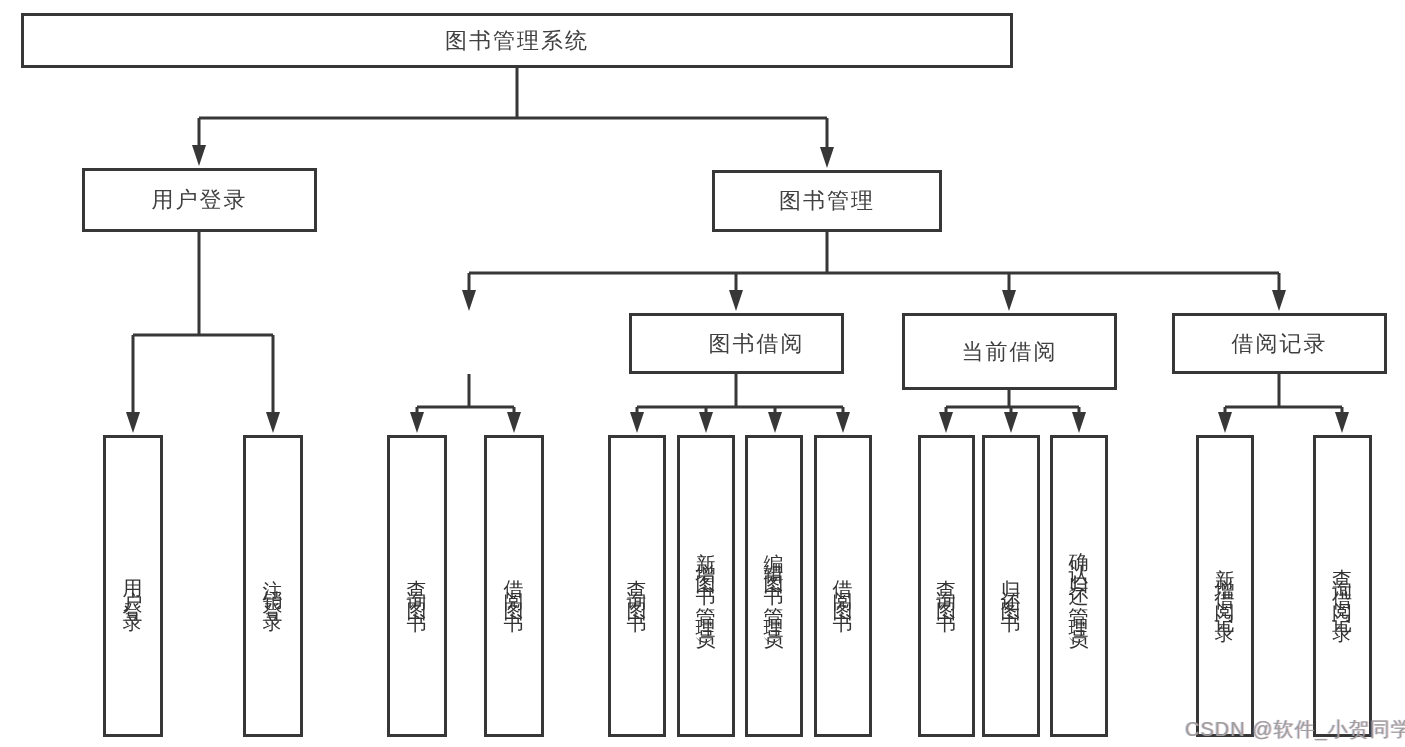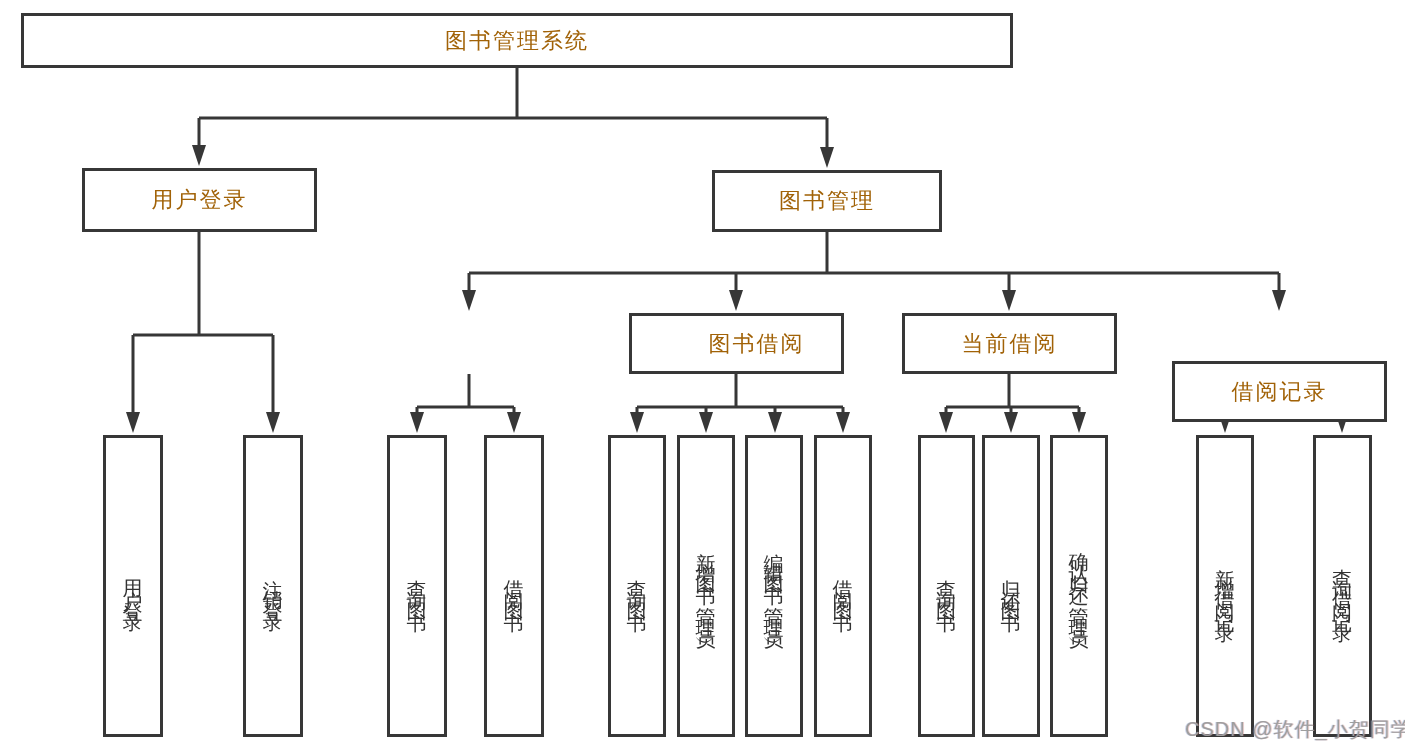--- a/index.html
+++ b/index.html
@@ -10,21 +10,21 @@
     font-family:"Liberation Sans", sans-serif;
     overflow:hidden;
   }
   .wires{position:absolute;left:0;top:0;width:1405px;height:747px;pointer-events:none;}
   .node{
     position:absolute;
     box-sizing:border-box;
     border:3px solid #373737;
     background:#ffffff;
     display:flex;align-items:center;justify-content:center;
-    color:#a16207;
+    color:#404040;
     font-size:22px;
     letter-spacing:2px;
     white-space:nowrap;
   }
   .leaf{
     position:absolute;
     box-sizing:border-box;
     border:3px solid #373737;
     background:#ffffff;
     display:flex;align-items:center;justify-content:center;
@@ -93,22 +93,22 @@
       <polygon points="1335,412 1349,412 1342,433"></polygon>
     </g>
   </svg>
 
   <div class="node" style="left:21px;top:13px;width:992px;height:55px;">图书管理系统</div>
 
   <div class="node" style="left:82px;top:168px;width:235px;height:64px;">用户登录</div>
   <div class="node" style="left:712px;top:170px;width:230px;height:62px;">图书管理</div>
 
   <div class="node" style="left:629px;top:313px;width:215px;height:61px;padding-left:40px;">图书借阅</div>
-  <div class="node" style="left:902px;top:313px;width:215px;height:61px;">当前借阅</div>
-  <div class="node" style="left:1172px;top:313px;width:215px;height:61px;margin-top:48px;">借阅记录</div>
+  <div class="node" style="left:902px;top:313px;width:215px;height:77px;">当前借阅</div>
+  <div class="node" style="left:1172px;top:313px;width:215px;height:61px;">借阅记录</div>
 
   <div class="leaf" style="left:103px;width:60px;">
     <span>用户登录</span>
   </div>
   <div class="leaf" style="left:243px;width:60px;">
     <span>注销登录</span>
   </div>
 
   <div class="leaf" style="left:387px;width:60px;">
     <span>查询图书</span>

